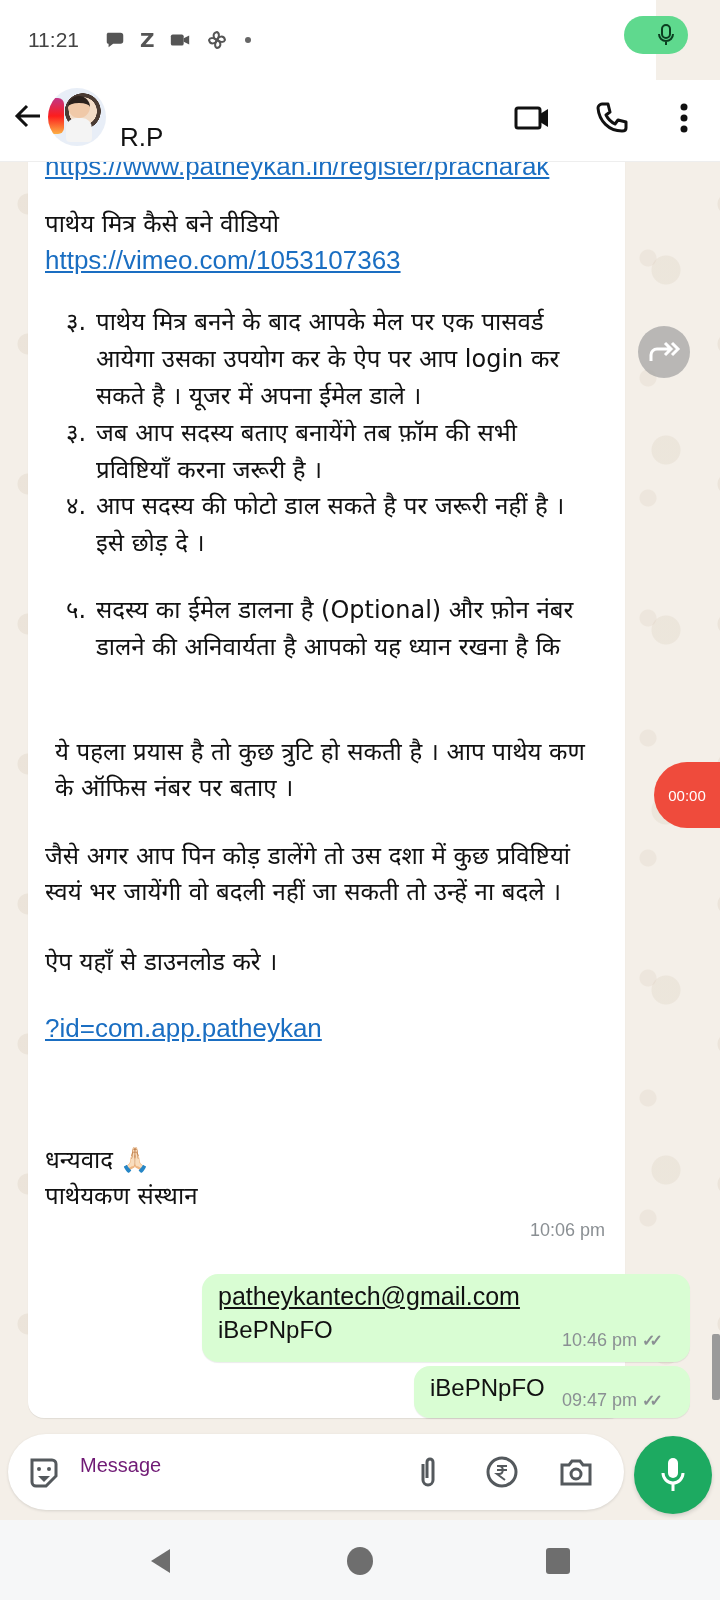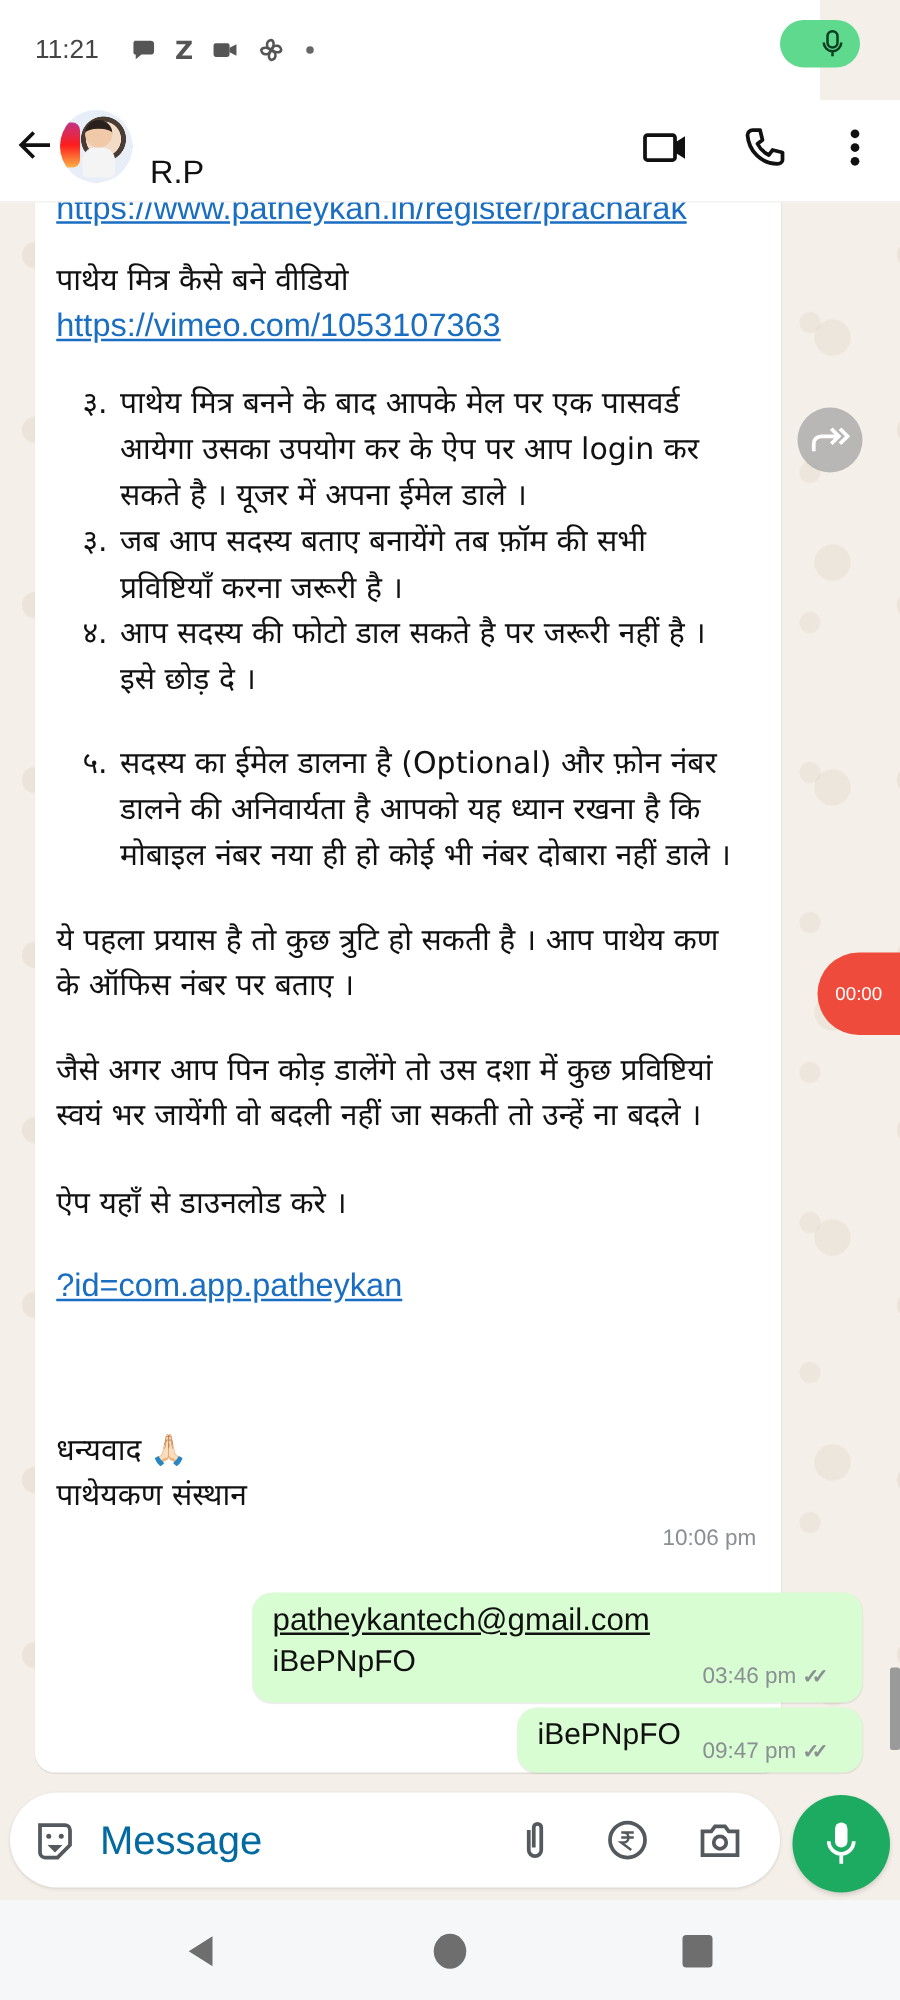--- a/index.html
+++ b/index.html
@@ -71,21 +71,21 @@
   .rec-timer {
     position: absolute; left: 654px; top: 762px; width: 66px; height: 66px; border-radius: 33px 0 0 33px;
     background: #ef4b3c; color: #fff; font-size: 15px; display: flex; align-items: center; justify-content: center;
     font-family: "Liberation Sans", sans-serif;
   }
   .scrollbar { position: absolute; left: 712px; top: 1334px; width: 8px; height: 66px; background: #9a9a9a; border-radius: 2px; }
   .composer {
     position: absolute; left: 8px; top: 1434px; width: 616px; height: 76px; background: #ffffff; border-radius: 38px;
     box-shadow: 0 1px 3px rgba(0,0,0,0.12);
   }
-  .composer-placeholder { position: absolute; left: 72px; top: 20px; font-size: 32px; color: #0369a1; font-family: "Liberation Sans", sans-serif; }
+  .composer-placeholder { position: absolute; left: 72px; top: 20px; font-size: 20px; color: #701a75; font-family: "Liberation Sans", sans-serif; }
   .comp-icon { position: absolute; top: 20px; width: 36px; height: 36px; }
   .mic-fab {
     position: absolute; left: 634px; top: 1436px; width: 78px; height: 78px; border-radius: 50%;
     background: #1daa61; display: flex; align-items: center; justify-content: center;
     box-shadow: 0 2px 4px rgba(0,0,0,0.15);
   }
   .navbar { position: absolute; top: 1520px; left: 0; width: 720px; height: 80px; background: #f6f7f8; }
   .nav-btn { position: absolute; top: 26px; width: 30px; height: 30px; }
 </style>
 </head>
@@ -157,43 +157,43 @@
   <div class="list-item" style="top:142px;">
     <span class="list-num">३.</span><span class="list-cont"><div>पाथेय मित्र बनने के बाद आपके मेल पर एक पासवर्ड</div><div>आयेगा उसका उपयोग कर के ऐप पर आप login कर</div><div>सकते है । यूजर में अपना ईमेल डाले ।</div></span>
   </div>
   <div class="list-item" style="top:253px;">
     <span class="list-num">३.</span><span class="list-cont"><div>जब आप सदस्य बताए बनायेंगे तब फ़ॉम की सभी</div><div>प्रविष्टियाँ करना जरूरी है ।</div></span>
   </div>
   <div class="list-item" style="top:326px;">
     <span class="list-num">४.</span><span class="list-cont"><div>आप सदस्य की फोटो डाल सकते है पर जरूरी नहीं है ।</div><div>इसे छोड़ दे ।</div></span>
   </div>
   <div class="list-item" style="top:430px;">
-    <span class="list-num">५.</span><span class="list-cont"><div>सदस्य का ईमेल डालना है (Optional) और फ़ोन नंबर</div><div>डालने की अनिवार्यता है आपको यह ध्यान रखना है कि</div><div>मोबाइल नंबर नया ही हो कोई भी नंबर दोबारा नहीं डाले ।</div></span>
-  </div>
-
-  <div class="msg-text" style="top:572px;">
+    <span class="list-num">५.</span><span class="list-cont"><div>सदस्य का ईमेल डालना है (Optional) और फ़ोन नंबर</div><div>डालने की अनिवार्यता है आपको यह ध्यान रखना है कि</div></span>
+  </div>
+
+  <div class="msg-text" style="top:572px;margin-left:10px;">
     <div>ये पहला प्रयास है तो कुछ त्रुटि हो सकती है । आप पाथेय कण</div>
     <div>के ऑफिस नंबर पर बताए ।</div>
   </div>
   <div class="msg-text" style="top:676px;">
     <div>जैसे अगर आप पिन कोड़ डालेंगे तो उस दशा में कुछ प्रविष्टियां</div>
     <div>स्वयं भर जायेंगी वो बदली नहीं जा सकती तो उन्हें ना बदले ।</div>
   </div>
   <div class="msg-text" style="top:782px;">ऐप यहाँ से डाउनलोड करे ।</div>
   <div class="msg-text link" style="top:850px; line-height:32px;">
     <div>?id=com.app.patheykan</div>
   </div>
   <div class="msg-text" style="top:980px;">धन्यवाद 🙏🏻</div>
   <div class="msg-text" style="top:1016px;text-align:center;">पाथेयकण संस्थान</div>
   <div class="ts" style="left:530px; top:1038px;margin-top:20px;">10:06 pm</div>
 
   <div class="bubble-out" style="left:202px; top:1112px; width:488px; height:88px;"></div>
   <div class="out-text link" style="left:218px; top:1120px; font-size:25px;">patheykantech@gmail.com</div>
   <div class="out-text" style="left:218px; top:1154px;">iBePNpFO</div>
-  <div class="ts" style="left:562px; top:1168px;"><span>03:46 pm</span> <span class="ticks">✓✓</span></div>
+  <div class="ts" style="left:562px; top:1168px;"><span>10:46 pm</span> <span class="ticks">✓✓</span></div>
 
   <div class="bubble-out" style="left:414px; top:1204px; width:276px; height:52px;"></div>
   <div class="out-text" style="left:430px; top:1212px;">iBePNpFO</div>
   <div class="ts" style="left:562px; top:1228px;"><span>09:47 pm</span> <span class="ticks">✓✓</span></div>
 </div>
 
 <div class="fwd-btn">
   <svg width="34" height="26" viewBox="0 0 34 26">
       <path d="M4 22v-6a6 6 0 0 1 6-6h14M18 4l6 6-6 6M25 4l6 6-6 6" fill="none" stroke="#fff" stroke-width="3"></path>
     </svg>

